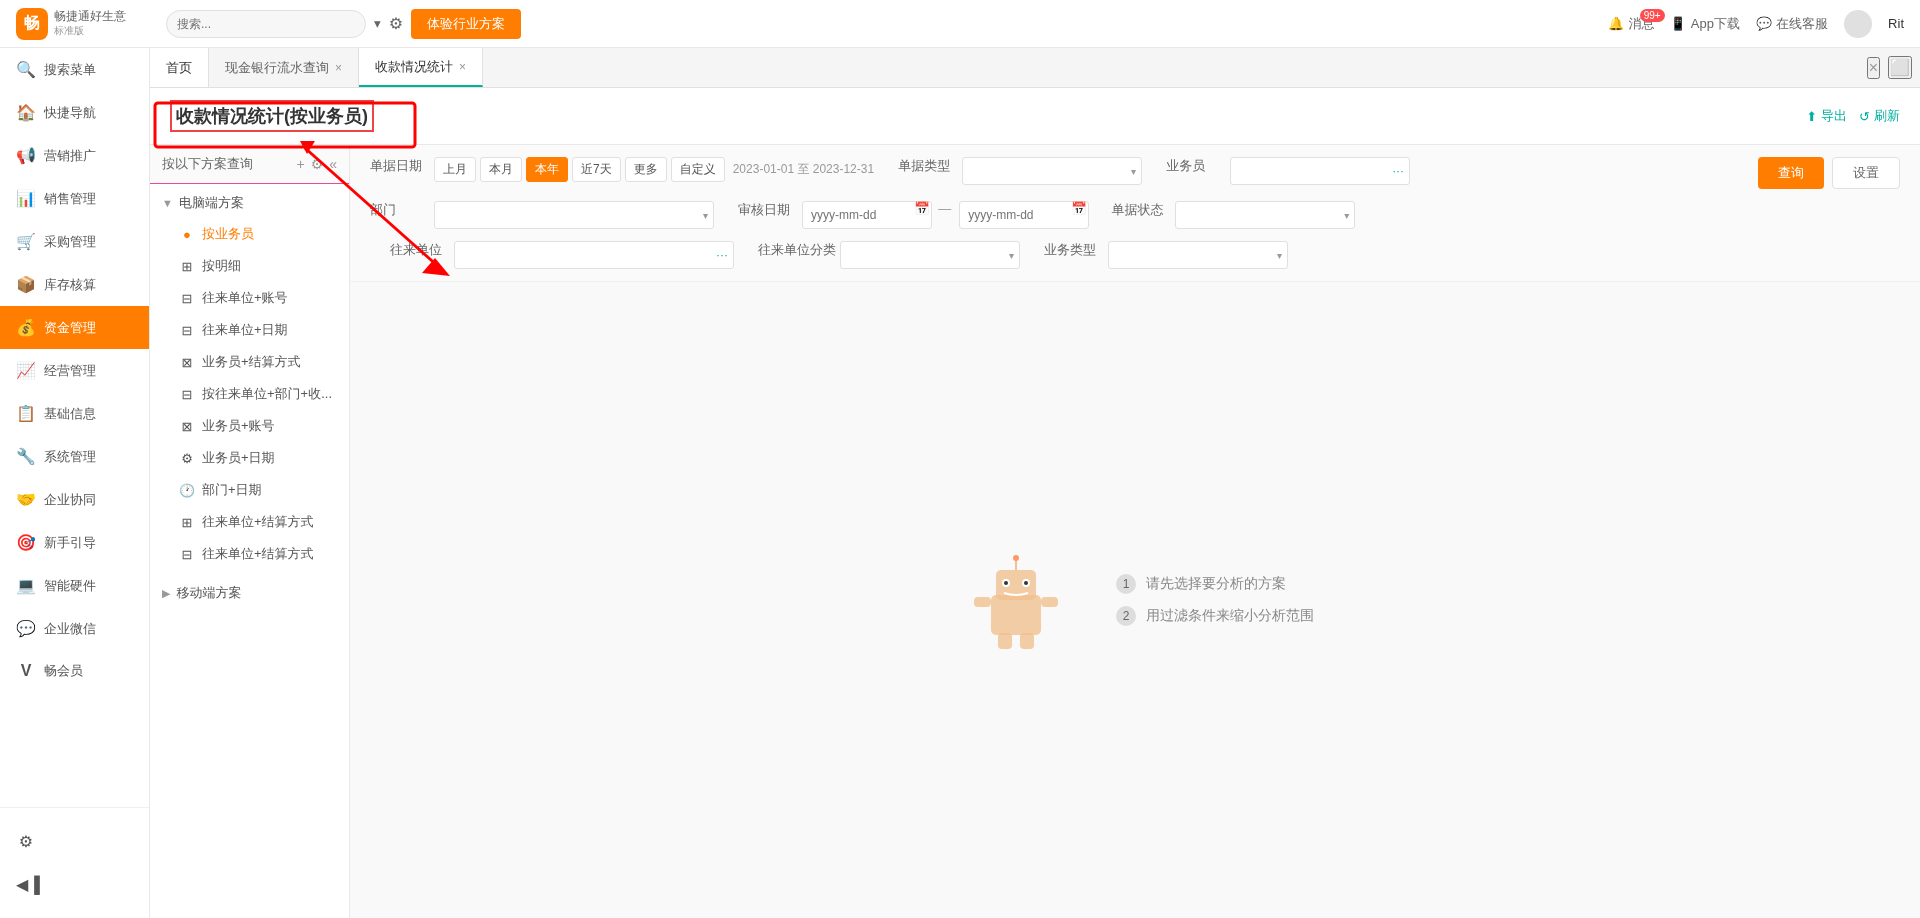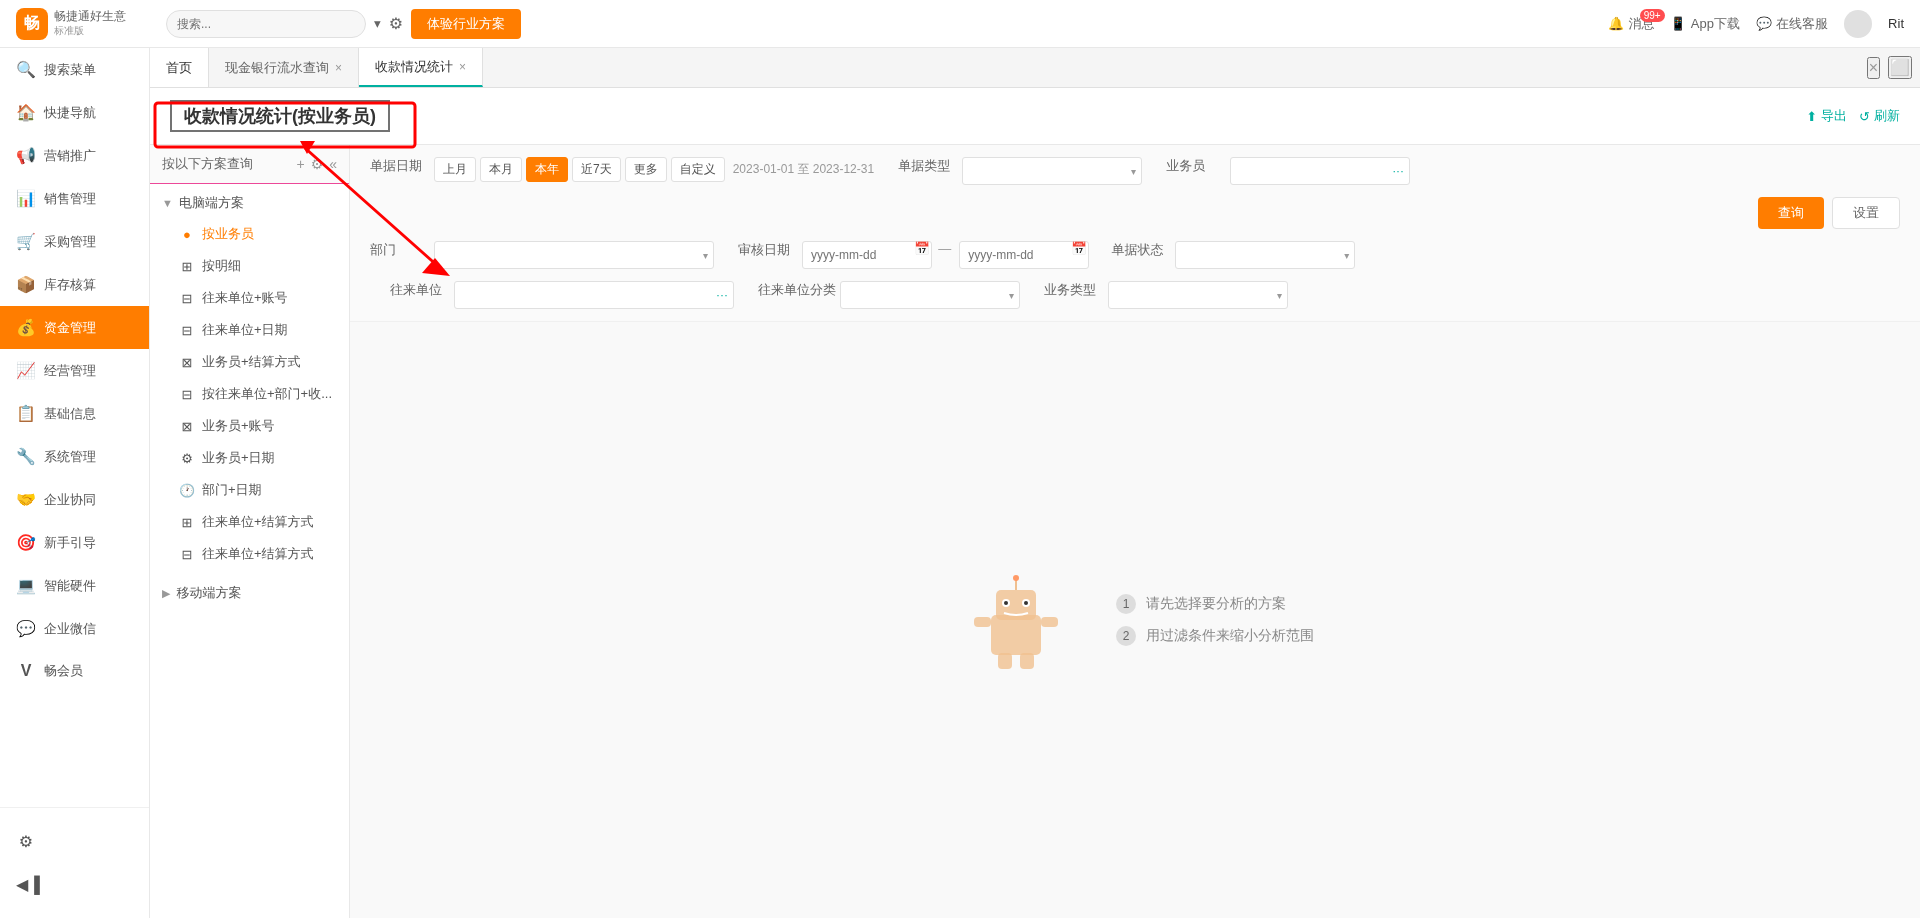--- a/index.html
+++ b/index.html
@@ -179,22 +179,22 @@
       border-bottom: 1px solid #e8e8e8;
       display: flex;
       align-items: center;
       justify-content: space-between;
       flex-shrink: 0;
     }
     .page-title {
       font-size: 18px;
       font-weight: bold;
       color: #333;
-      border: 2px solid #737373;
-      padding: 2px 12px;
+      border: 2px solid #ef4444;
+      padding: 2px 4px;
     }
     .page-actions {
       display: flex;
       gap: 12px;
     }
     .action-btn {
       background: none; border: none; cursor: pointer;
       color: #00b0a0; font-size: 13px;
       display: flex; align-items: center; gap: 4px;
     }
@@ -648,21 +648,21 @@
               <select>
                 <option></option>
               </select>
               <span class="field-arrow">▾</span>
             </div>
             <span class="query-label" style="margin-left:20px;">业务员</span>
             <div style="position:relative;display:inline-flex;align-items:center;min-width:180px;">
               <input type="text" style="height: 28px; border: 1px solid rgb(224, 224, 224); border-radius: 3px; padding: 0px 28px 0px 8px; font-size: 12px; width: 180px;">
               <span style="position:absolute;right:6px;color:#00b0a0;font-size:12px;cursor:pointer;">···</span>
             </div>
-            <div style="margin-left:auto;display:flex;gap:8px;margin-top:40px;">
+            <div style="margin-left:auto;display:flex;gap:8px;">
               <button class="query-btn">查询</button>
               <button class="settings-btn">设置</button>
             </div>
           </div>
 
           <div class="query-row">
             <span class="query-label">部门</span>
             <div class="field-wrapper">
               <select style="min-width:280px;">
                 <option></option>

